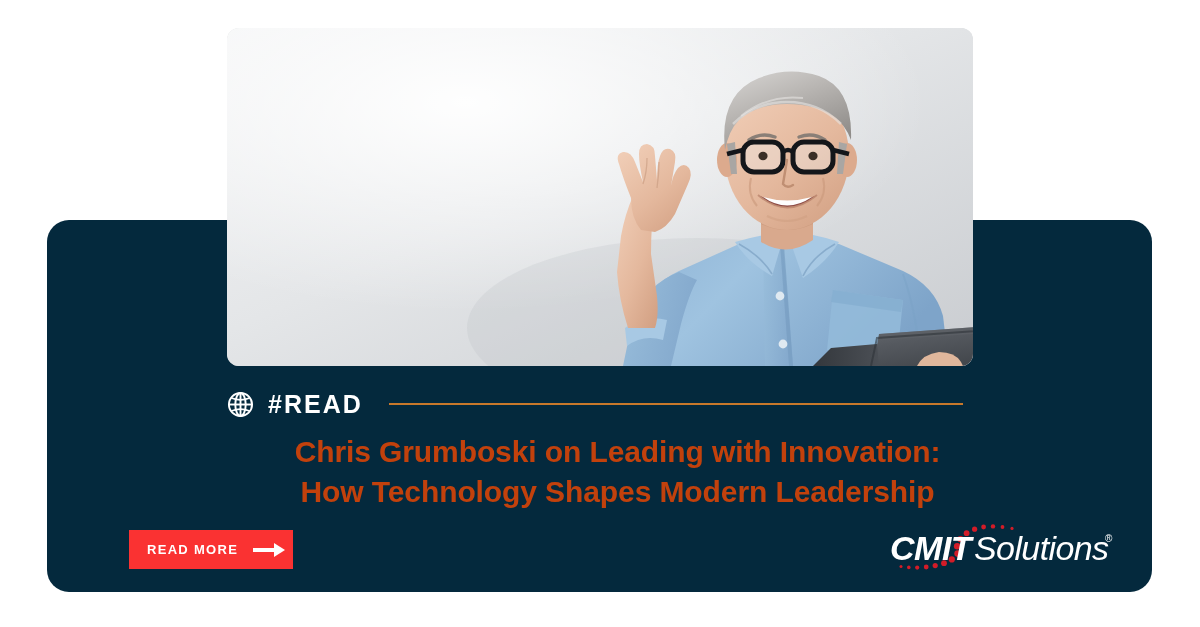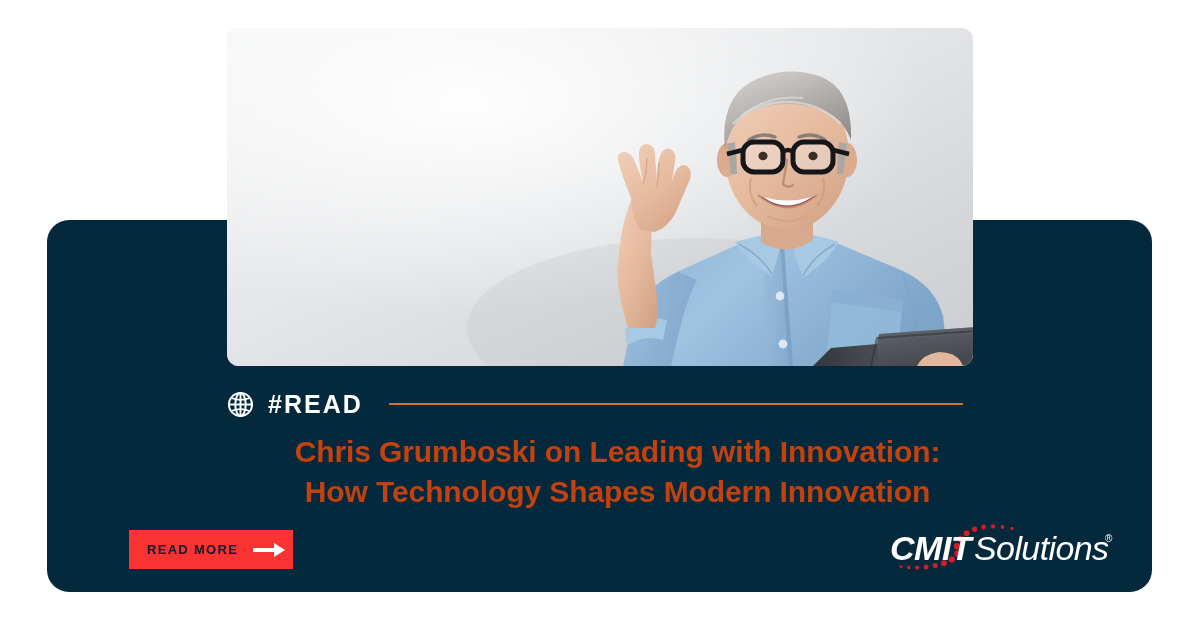--- a/index.html
+++ b/index.html
@@ -92,21 +92,21 @@
     width:164px; height:39px;
     background:#FA3232;
     display:flex;
     align-items:center;
     justify-content:flex-start;
     padding-left:18px;
     cursor:pointer;
     z-index:6;
   }
   .read-more-label {
-    color:#0f172a;
+    color:#ffffff;
     font-size:13px;
     font-weight:bold;
     letter-spacing:1.3px;
     line-height:1;
     white-space:nowrap;
   }
   .arrow-icon {
     margin-left:14px;
     width:34px; height:16px;
     display:block;
@@ -271,21 +271,21 @@
       <path d="M4.6 7.2 Q14 11 23.4 7.2" fill="none" stroke="#ffffff" stroke-width="1.8"></path>
       <path d="M4.6 20.8 Q14 17 23.4 20.8" fill="none" stroke="#ffffff" stroke-width="1.8"></path>
       <line x1="14" y1="2" x2="14" y2="26" stroke="#ffffff" stroke-width="2"></line>
     </svg>
     <span class="blog-label">#READ</span>
     <span class="tag-rule"></span>
   </div>
 
   <div class="headline">
     <span class="l1">Chris Grumboski on Leading with Innovation:</span>
-    <span class="l2">How Technology Shapes Modern Innovation</span>
+    <span class="l2">How Technology Shapes Modern Leadership</span>
   </div>
 
   <div class="read-more">
     <span class="read-more-label">READ MORE</span>
     <svg class="arrow-icon" viewBox="0 0 34 16" xmlns="http://www.w3.org/2000/svg">
       <line x1="1" y1="8" x2="25" y2="8" stroke="#ffffff" stroke-width="4"></line>
       <path d="M22 1 L33 8 L22 15 Z" fill="#ffffff"></path>
     </svg>
   </div>
 

